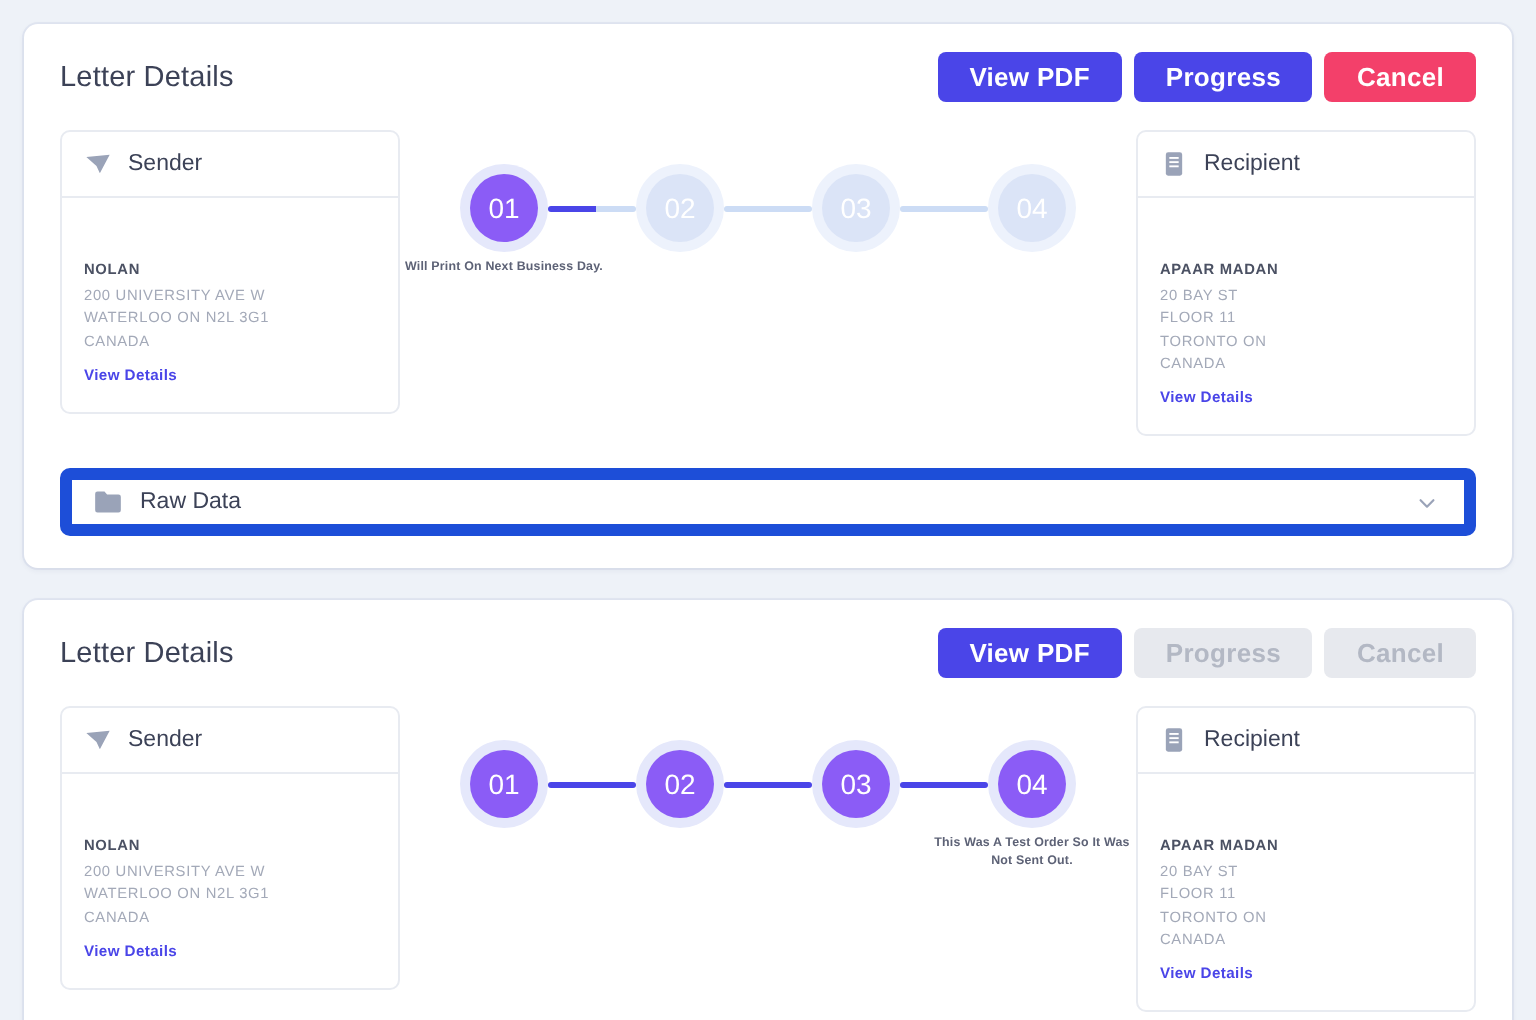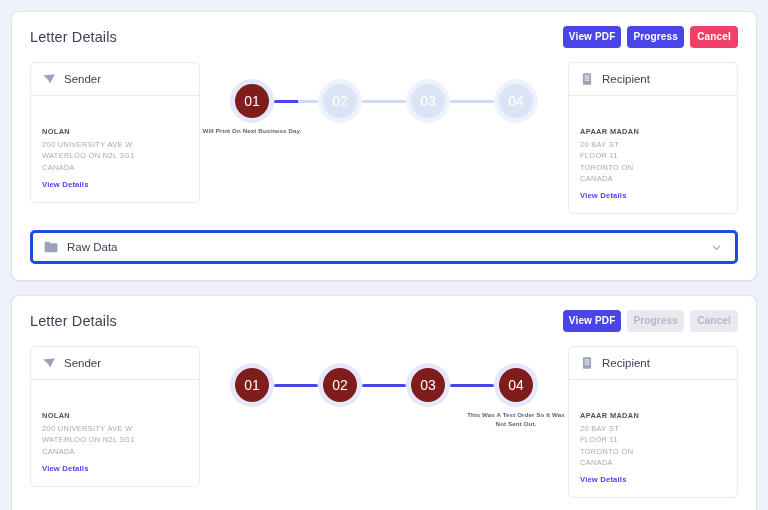--- a/index.html
+++ b/index.html
@@ -48,23 +48,23 @@
     color: #3c4257;
     font-weight: 400;
     letter-spacing: .1px;
   }
 
   .btn-group { display: flex; gap: 6px; }
 
   .btn {
     border: none;
     border-radius: 4px;
-    font-size: 10px;
+    font-size: 13px;
     font-weight: 700;
-    padding: 6px 6px;
+    padding: 6px 16px;
     color: #ffffff;
     cursor: pointer;
     font-family: "Liberation Sans", sans-serif;
     letter-spacing: .15px;
     line-height: 1;
     min-width: 48px;
   }
   .btn-primary { background: #4a45e8; }
   .btn-danger  { background: #f3406a; }
   .btn-disabled { background: #e7e9ee; color: #b3b8c4; cursor: default; }
@@ -154,21 +154,21 @@
     display: flex;
     align-items: center;
     justify-content: center;
     font-size: 14px;
     color: #ffffff;
     font-weight: 400;
     position: relative;
     z-index: 2;
   }
   .bubble.active {
-    background: #7f1d1d;
+    background: #8b5cf6;
     box-shadow: 0 0 0 5px #e5e8fb;
   }
   .bubble.inactive {
     background: #dbe4f7;
     box-shadow: 0 0 0 5px #edf2fc;
   }
   .connector {
     height: 3px;
     width: 44px;
     align-self: flex-start;
@@ -211,21 +211,21 @@
     line-height: 1.45;
     margin-top: 3px;
     width: 104px;
     margin-left: auto;
     margin-right: auto;
   }
 
   
   .rawdata {
     margin-top: 16px;
-    border: 3px solid #1d4ed8;
+    border: 6px solid #1d4ed8;
     border-radius: 5px;
     height: 34px;
     display: flex;
     align-items: center;
     justify-content: space-between;
     padding: 0 13px 0 11px;
     cursor: pointer;
     background: #fff;
   }
   .rawdata-left { display: flex; align-items: center; gap: 9px; }

